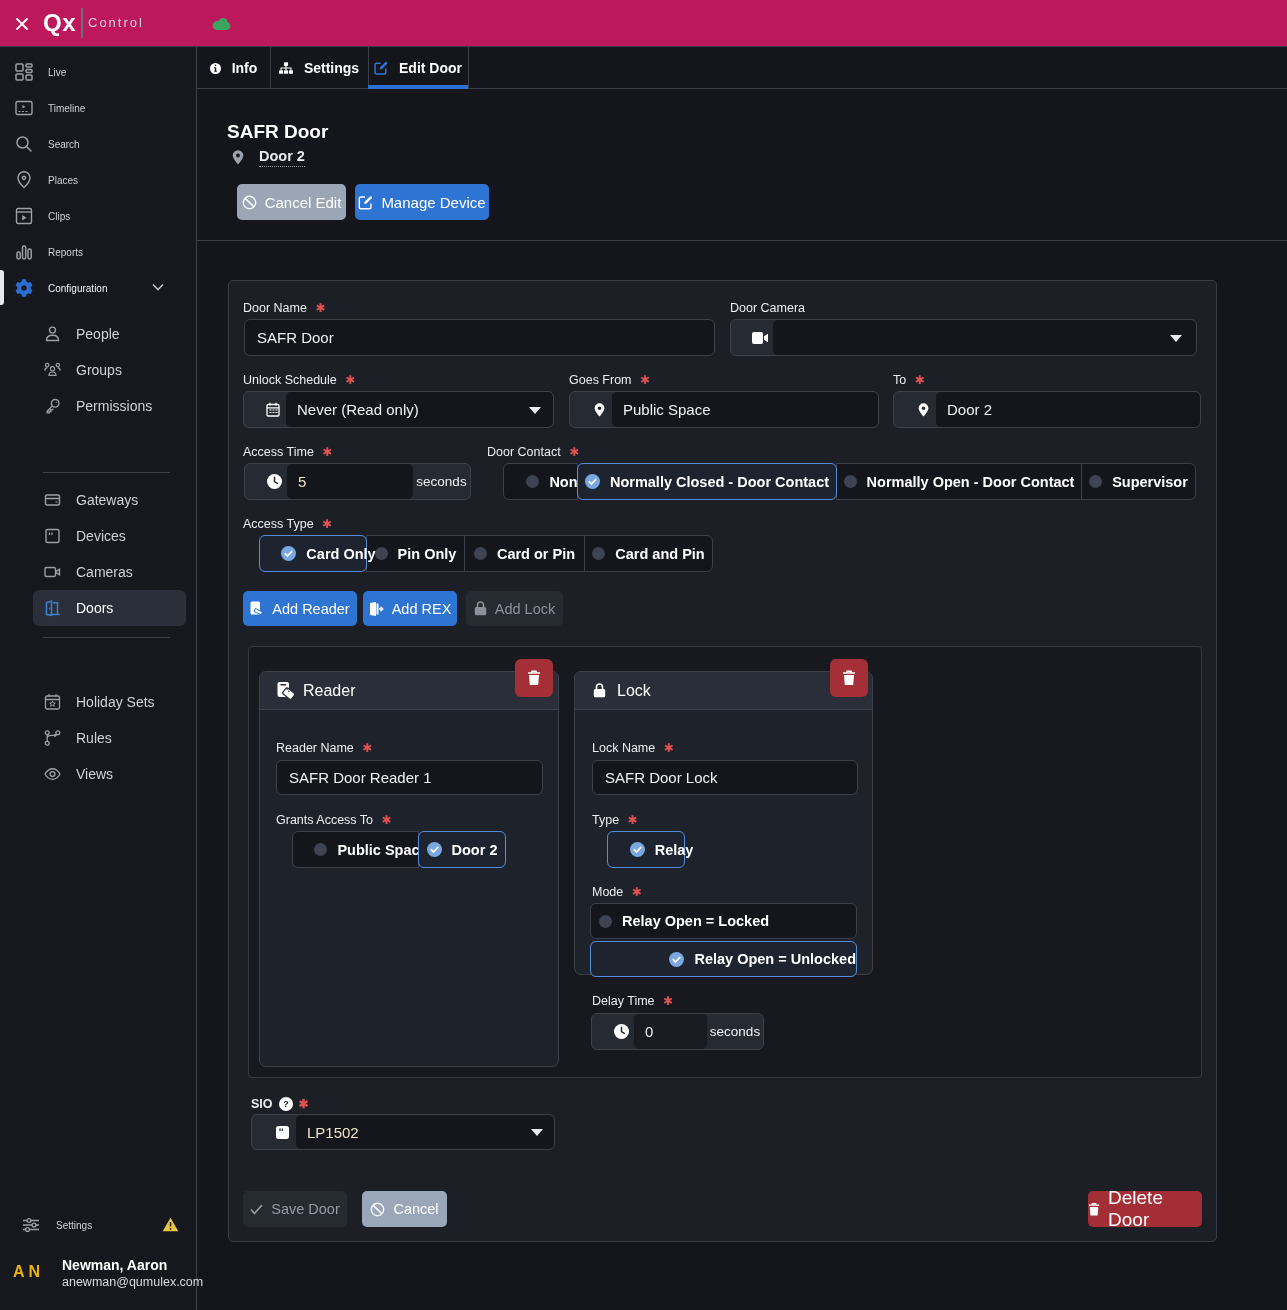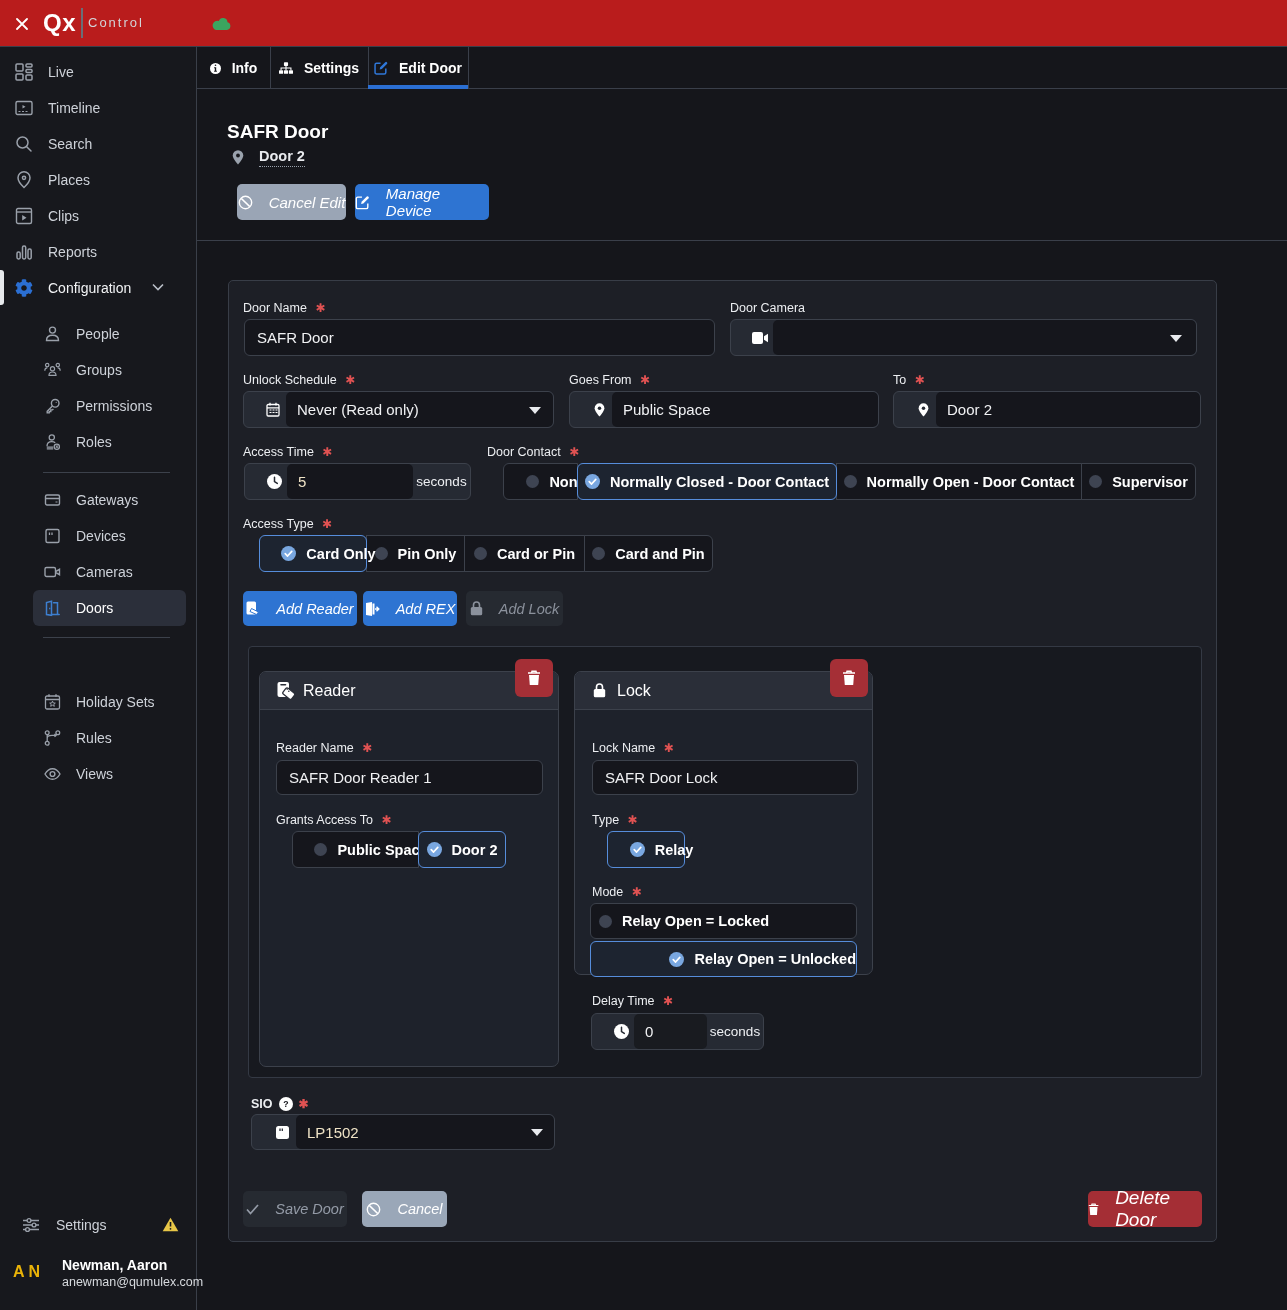--- a/index.html
+++ b/index.html
@@ -1,36 +1,36 @@
 <!DOCTYPE html>
 <html><head>
 <meta charset="utf-8">
 <style>
 * { margin:0; padding:0; box-sizing:border-box; }
 html,body { width:1287px; height:1310px; background:#15161b; font-family:"Liberation Sans", sans-serif; overflow:hidden; }
 .abs { position:absolute; }
 #app { position:relative; width:1287px; height:1310px; }
 
-#topbar { left:0; top:0; width:1287px; height:47px; background:#b91c1c; border-bottom:1px solid #3a3f4a;text-align:center; }
+#topbar { left:0; top:0; width:1287px; height:47px; background:#be185d; border-bottom:1px solid #3a3f4a;text-align:center; }
 #sidebar { left:0; top:47px; width:197px; height:1263px; background:#17181d; border-right:1px solid #3a3f49; }
 .navitem { position:absolute; left:0; width:197px; height:36px; }
 .navitem .ic { position:absolute; left:15px; top:50%; transform:translateY(-50%); width:18px; height:18px; }
 .navitem .ic2 { position:absolute; left:44px; top:50%; transform:translateY(-50%); width:17px; height:17px; }
-.navitem .lbl { position:absolute; left:48px; top:50%; transform:translateY(-50%); font-size:14px; color:#ced2d9; }
+.navitem .lbl { position:absolute; left:48px; top:50%; transform:translateY(-50%); font-size:10px; color:#ced2d9; }
 .navitem .lbl2 { position:absolute; left:76px; top:50%; transform:translateY(-50%); font-size:14px; color:#ced2d9; }
 .sidediv { position:absolute; left:43px; width:127px; height:1px; background:#3c414b; }
 #doorsel { left:33px; top:543px; width:153px; height:36px; background:#2b2f3a; border-radius:6px; }
 #confbar { left:-2px; top:223px; width:6px; height:35px; background:#e7e9ec; border-radius:3px; }
 
 .tabline { background:#3a3f4a; }
 .tab { position:absolute; top:47px; height:42px; display:flex; align-items:center; justify-content:center; gap:11px; font-size:14px; font-weight:700; color:#fff; }
 
 #h1 { left:227px; top:121px; font-size:19px; font-weight:700; color:#fff; }
 
-.btn { position:absolute; display:flex; align-items:center; justify-content:center; gap:16px; border-radius:5px; font-size:15px; color:#fff;font-style:italic; }
+.btn { position:absolute; display:flex; align-items:center; justify-content:center; gap:8px; border-radius:5px; font-size:15px; color:#fff; }
 
 #panel { left:228px; top:280px; width:989px; height:962px; background:#1d1f26; border:1px solid #383d47; border-radius:5px; }
 .flabel { position:absolute; font-size:12.5px; color:#eceef1; }
 .req { color:#e05252; font-size:12px; margin-left:5px; }
 .input { position:absolute; height:37px; background:#15161c; border:1px solid #3c414b; border-radius:6px; color:#f0f1f3; font-size:15px; display:flex; align-items:center; padding-left:12px; }
 .igroup { position:absolute; height:37px; background:#262a33; border:1px solid #3c414b; border-radius:6px; display:flex; align-items:stretch; overflow:hidden;padding-left:16px; }
 .igroup .pfx { width:26px; display:flex; align-items:center; justify-content:center; flex:none; }
 .igroup .ibody { flex:1; background:#15161c; display:flex; align-items:center; padding-left:11px; color:#f0f1f3; font-size:15px; border-radius:5px; }
 .igroup .sfx { display:flex; align-items:center; justify-content:center; color:#eef0f3; font-size:13.5px; flex:none; }
 .caret { width:0; height:0; border-left:6px solid transparent; border-right:6px solid transparent; border-top:7px solid #e8eaee; position:absolute; }
@@ -139,30 +139,20 @@
         </svg>
       <div class="lbl2">Groups</div>
     </div>
     <div class="navitem" style="top:341px">
       <svg class="ic2" viewBox="0 0 17 17" fill="none" stroke="#9aa0aa" stroke-width="1.4">
           <circle cx="11.2" cy="5.8" r="3.8"></circle>
           <circle cx="12.2" cy="4.8" r="0.6" fill="#9aa0aa" stroke="none"></circle>
           <path d="M8.4 8.6 L3.2 13.8 L3.2 15.4 L5.2 15.4 L5.2 14 L6.8 14 L6.8 12.4 L8.4 12.4 L9.4 11.4"></path>
         </svg>
       <div class="lbl2">Permissions</div>
-    </div>
-    <div class="navitem" style="top:377px">
-      <svg class="ic2" viewBox="0 0 17 17" fill="none" stroke="#9aa0aa" stroke-width="1.3">
-          <circle cx="7.8" cy="3.9" r="2.6"></circle>
-          <path d="M3 12.8 C3 9.8 5 8.2 7.8 8.2 C9.2 8.2 10.4 8.6 11.2 9.3"></path>
-          <path d="M2.8 13.6 L9.2 13.6 M2.8 15.3 L9.2 15.3"></path>
-          <circle cx="12.8" cy="13.2" r="2.6"></circle>
-          <path d="M11.8 12.2 L13.8 14.2 M13.8 12.2 L11.8 14.2" stroke-width="1.1"></path>
-        </svg>
-      <div class="lbl2">Roles</div>
     </div>
     <div class="sidediv" style="top:425px"></div>
     <div class="navitem" style="top:435px">
       <svg class="ic2" viewBox="0 0 17 17" fill="none" stroke="#9aa0aa" stroke-width="1.4">
           <rect x="1.5" y="3.5" width="14" height="10" rx="1.5"></rect>
           <path d="M1.5 7 H15.5"></path>
           <path d="M11.5 10.5 h2" stroke-width="1.2"></path>
         </svg>
       <div class="lbl2">Gateways</div>
     </div>

